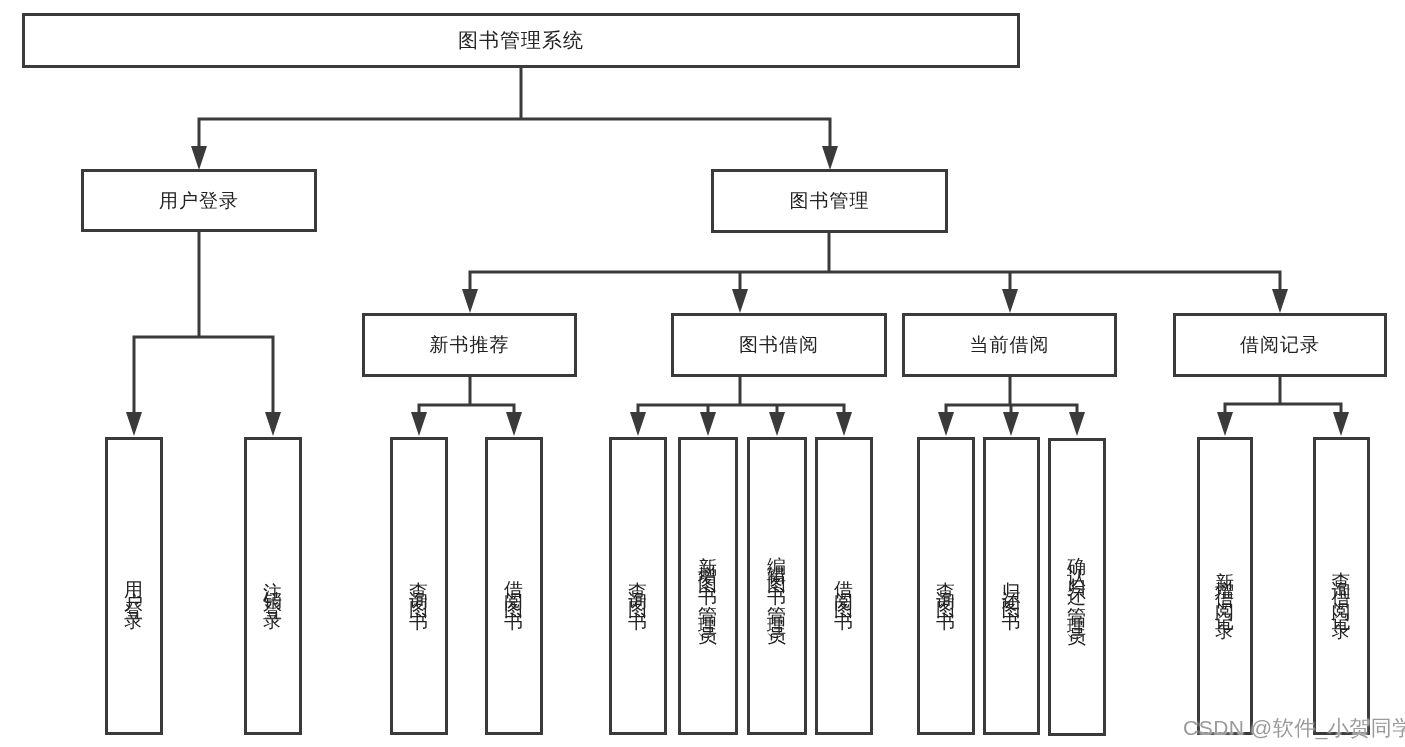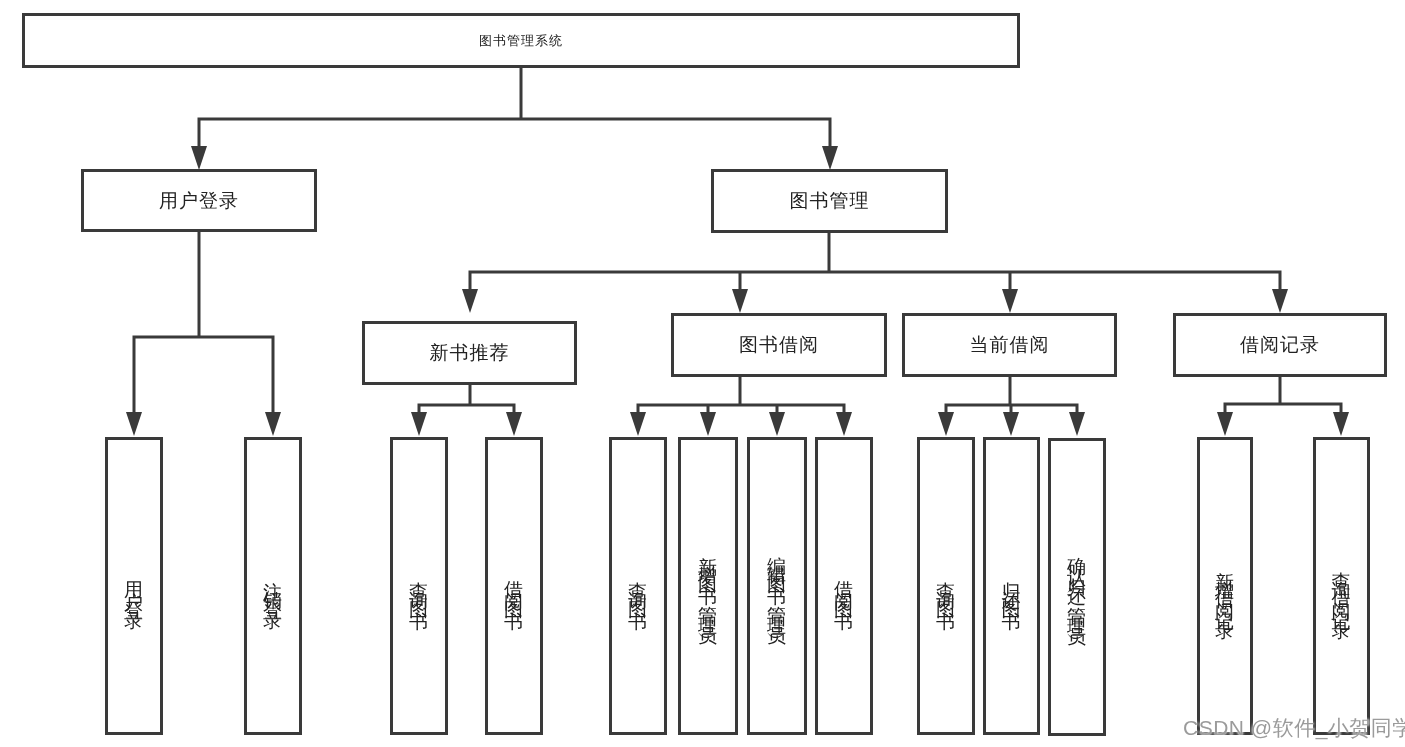--- a/index.html
+++ b/index.html
@@ -27,21 +27,21 @@
     box-sizing: border-box;
     background: #ffffff;
     border: 3px solid #3a3a3a;
     color: #222222;
     display: flex;
     align-items: center;
     justify-content: center;
     z-index: 2;
   }
   .hnode { font-size: 19px; letter-spacing: 1px; }
-  .hnode.root { font-size: 13px; }
+  .hnode.root { font-size: 20px; }
   .vnode span {
     writing-mode: vertical-rl;
     text-orientation: mixed;
     font-size: 19px;
     letter-spacing: 10px;
     line-height: 1;
     white-space: nowrap;
   }
   .watermark {
     position: absolute;
@@ -104,21 +104,21 @@
     <span>图书管理系统</span>
   </div>
 
   <div class="node hnode" style="left:81px; top:169px; width:236px; height:63px;">
     <span>用户登录</span>
   </div>
   <div class="node hnode" style="left:711px; top:169px; width:237px; height:64px;">
     <span>图书管理</span>
   </div>
 
-  <div class="node hnode" style="left:362px; top:321px; width:215px; height:64px;">
+  <div class="node hnode" style="left:362px; top:313px; width:215px; height:64px;">
     <span>新书推荐</span>
   </div>
   <div class="node hnode" style="left:632px; top:313px; width:216px; height:64px;margin-left:39px;">
     <span>图书借阅</span>
   </div>
   <div class="node hnode" style="left:902px; top:313px; width:215px; height:64px;">
     <span>当前借阅</span>
   </div>
   <div class="node hnode" style="left:1173px; top:313px; width:214px; height:64px;">
     <span>借阅记录</span>

